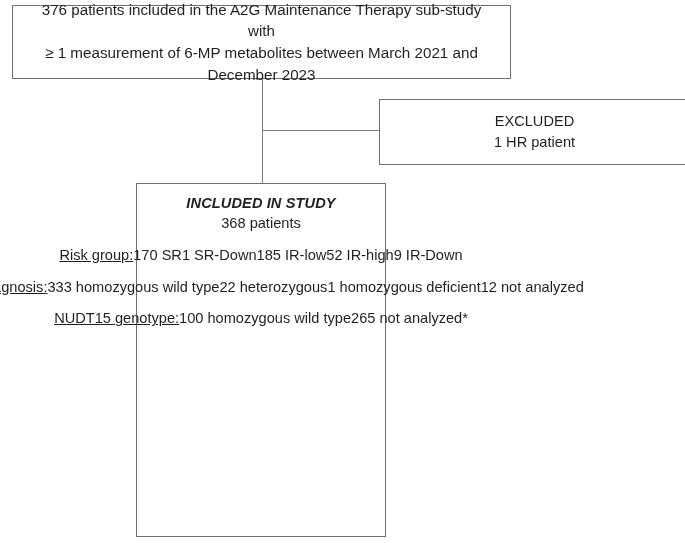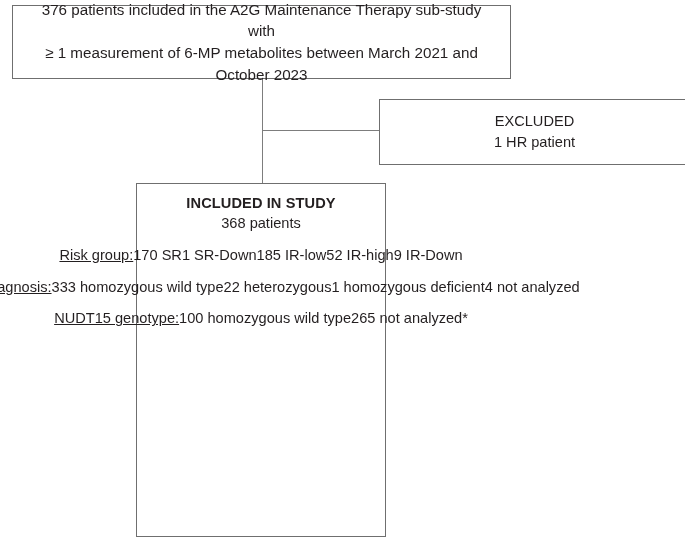--- a/index.html
+++ b/index.html
@@ -86,20 +86,21 @@
     padding: 10px 6px 8px 6px;
     justify-content: flex-start;
   }
   #node-included .node-line {
     font-size: 14.6px;
     line-height: 1.36;
   }
   .hdr-bold {
     font-weight: bold;
     letter-spacing: .1px;
+    font-style: italic;
   }
   .hdr-underline {
     text-decoration: underline;
     text-underline-offset: 1px;
   }
   .spacer-sm {
     height: 12px;
   }
   .group-block {
     display: flex;
@@ -111,21 +112,21 @@
 
 <div id="flow-canvas">
 
   <div class="conn" id="conn-trunk" style="left:250px; top:78px; width:1.4px; height:106px;"></div>
 
   <div class="conn" id="conn-branch" style="left:250px; top:130px; width:118px; height:1.4px;"></div>
 
   <div class="node-box" id="node-source">
     <span class="node-line src-row">376 patients included in the A2G Maintenance Therapy sub-study with</span>
     <span class="node-line src-row">≥ 1 measurement of 6-MP metabolites between March 2021 and</span>
-    <span class="node-line src-row">October 2023</span>
+    <span class="node-line src-row">December 2023</span>
   </div>
 
   <div class="node-box" id="node-excluded">
     <span class="node-line">EXCLUDED</span>
     <span class="node-line">1 HR patient</span>
   </div>
 
   <div class="node-box" id="node-included">
     <span class="node-line hdr-bold">INCLUDED IN STUDY</span>
     <span class="node-line">368 patients</span>
@@ -141,21 +142,21 @@
       <span class="node-line">9 IR-Down</span>
     </div>
 
     <div class="spacer-sm"></div>
 
     <div class="group-block">
       <span class="node-line hdr-underline">TPMT diagnosis:</span>
       <span class="node-line">333 homozygous wild type</span>
       <span class="node-line">22 heterozygous</span>
       <span class="node-line">1 homozygous deficient</span>
-      <span class="node-line">4 not analyzed</span>
+      <span class="node-line">12 not analyzed</span>
     </div>
 
     <div class="spacer-sm"></div>
 
     <div class="group-block">
       <span class="node-line hdr-underline">NUDT15 genotype:</span>
       <span class="node-line">100 homozygous wild type</span>
       <span class="node-line">265 not analyzed*</span>
     </div>
   </div>

